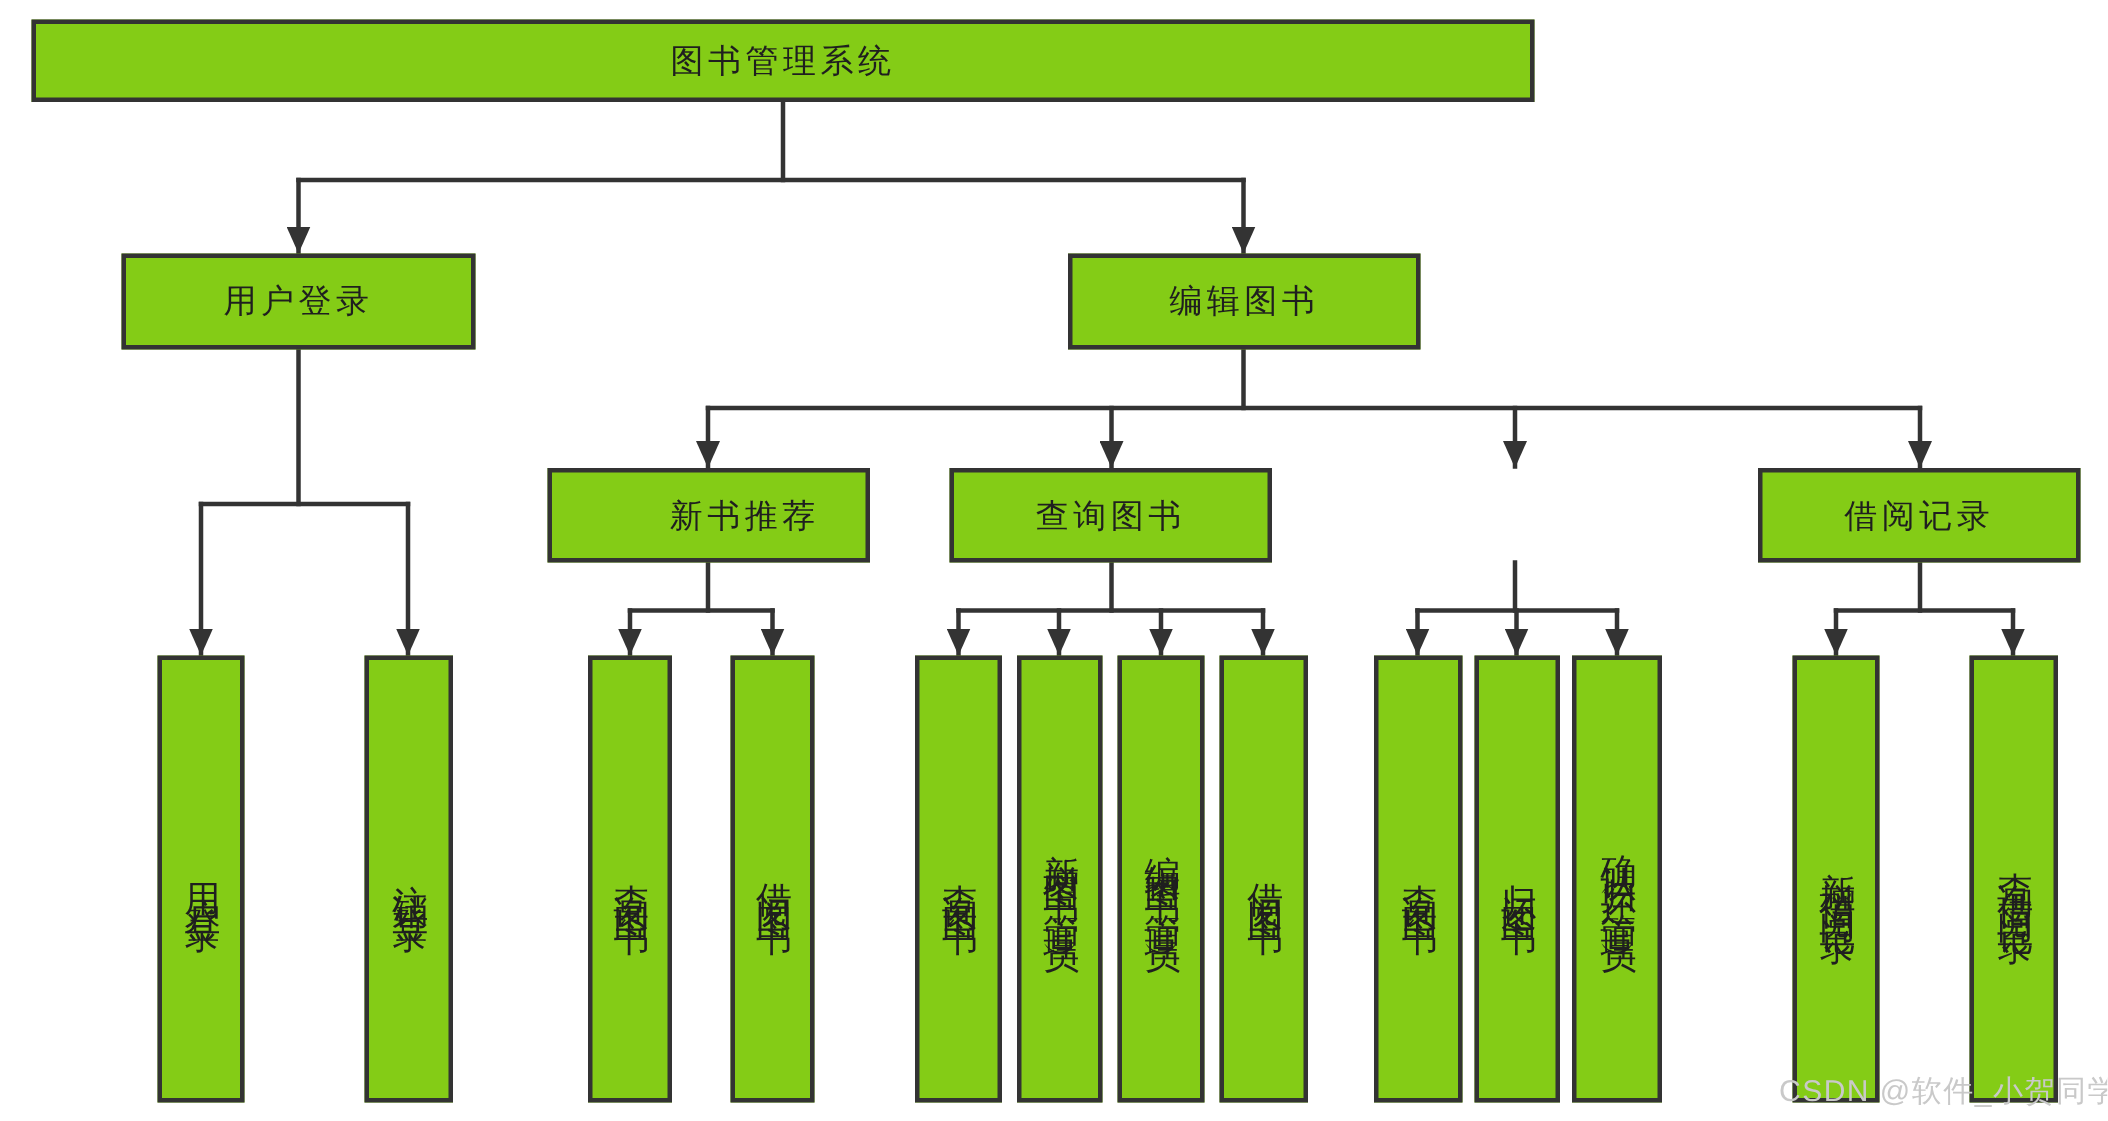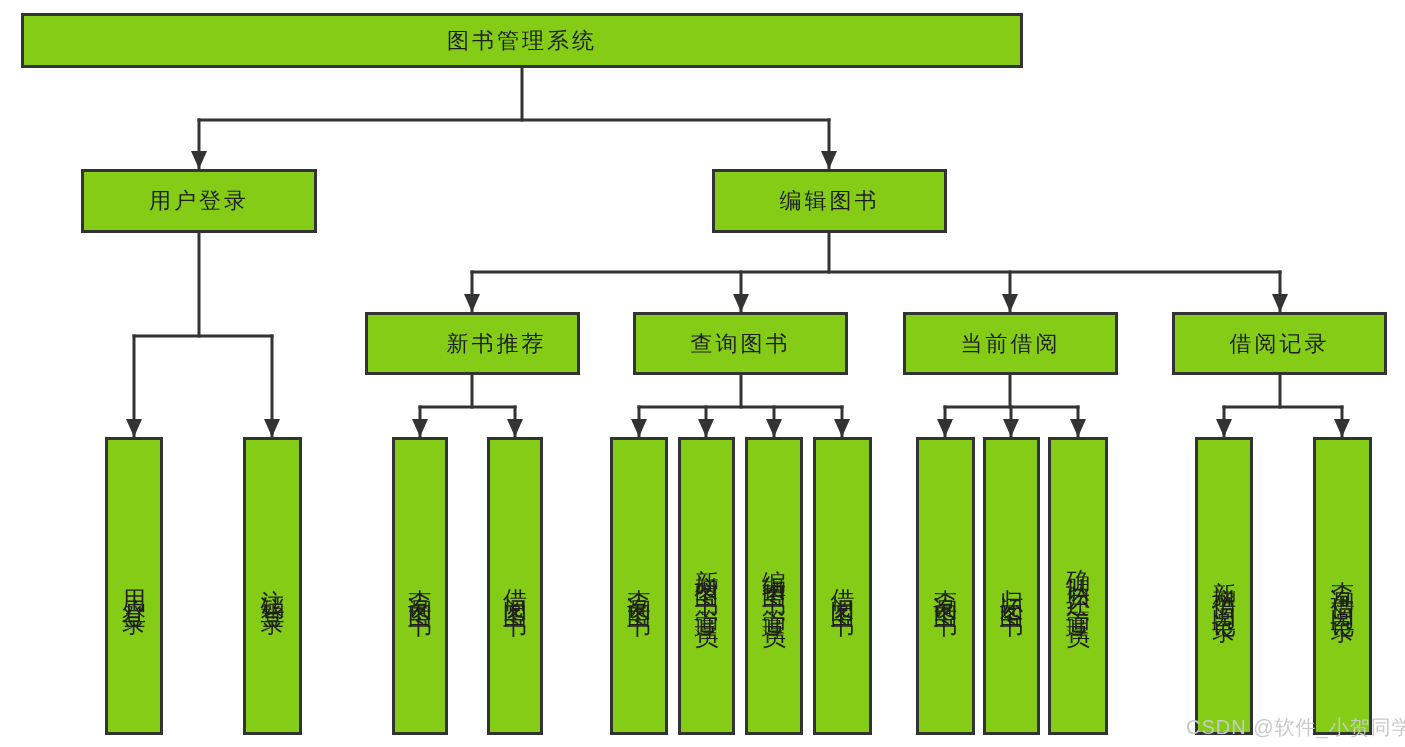--- a/index.html
+++ b/index.html
@@ -89,23 +89,20 @@
   <div class="box h-box" style="left:712px;top:169px;width:235px;height:64px;">
     <span class="label">编辑图书</span>
   </div>
 
   <div class="box h-box" style="left:365px;top:312px;width:215px;height:63px;padding-left:48px;">
     <span class="label">新书推荐</span>
   </div>
   <div class="box h-box" style="left:633px;top:312px;width:215px;height:63px;">
     <span class="label">查询图书</span>
   </div>
-  <div class="box h-box" style="left:903px;top:312px;width:215px;height:63px;">
-    <span class="label">当前借阅</span>
-  </div>
   <div class="box h-box" style="left:1172px;top:312px;width:215px;height:63px;">
     <span class="label">借阅记录</span>
   </div>
 
   <div class="box v-box" style="left:105px;top:437px;width:58px;height:298px;">
     <span class="label">用户登录</span>
   </div>
   <div class="box v-box" style="left:243px;top:437px;width:59px;height:298px;">
     <span class="label">注销登录</span>
   </div>

